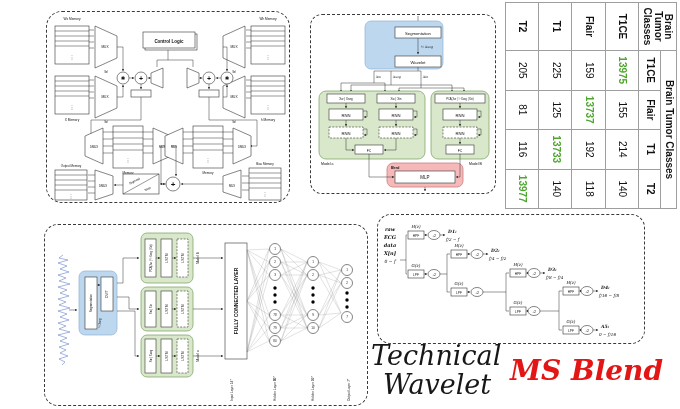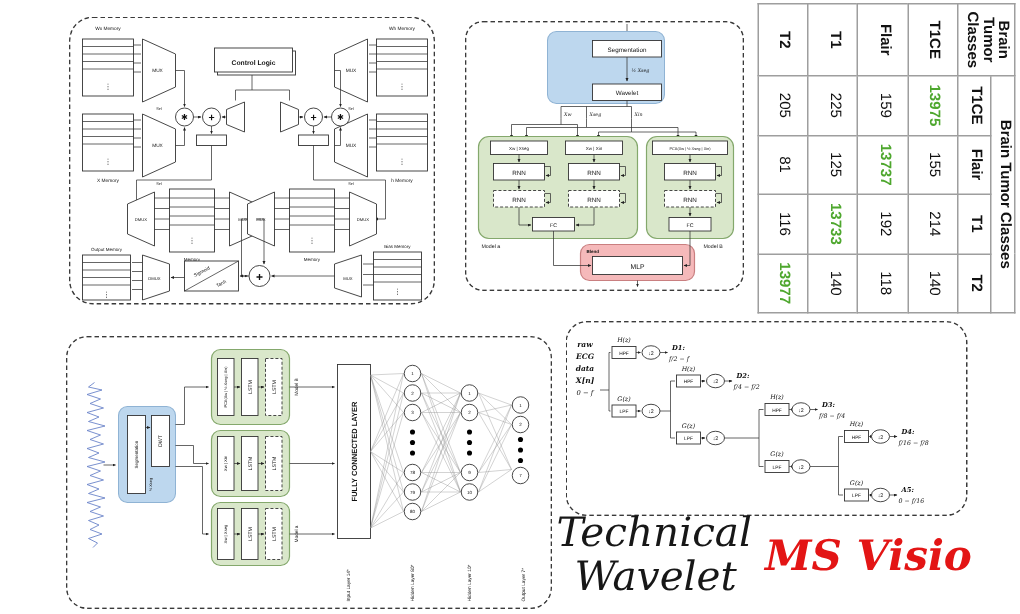--- a/index.html
+++ b/index.html
@@ -598,13 +598,13 @@
     <ellipse class="wbox" cx="209" cy="115" rx="6" ry="4.5"></ellipse>
         <text class="t35" x="209" y="116.6">↓2</text>
     <text class="t45 ser b st" x="223" y="113">A5:</text>
     <text class="t42 ser st" x="221" y="120.5">0 − f/16</text>
   </g>
 </svg>
 </div>
 
 <div class="brand" style="left:371px;top:342px;font-size:27px">Technical</div>
 <div class="brand" style="left:383px;top:371px;font-size:27px">Wavelet</div>
-<div class="brand red" style="left:510px;top:357px;font-size:28px">MS Visio</div>
+<div class="brand red" style="left:510px;top:357px;font-size:28px">MS Blend</div>
 
 </body></html>

